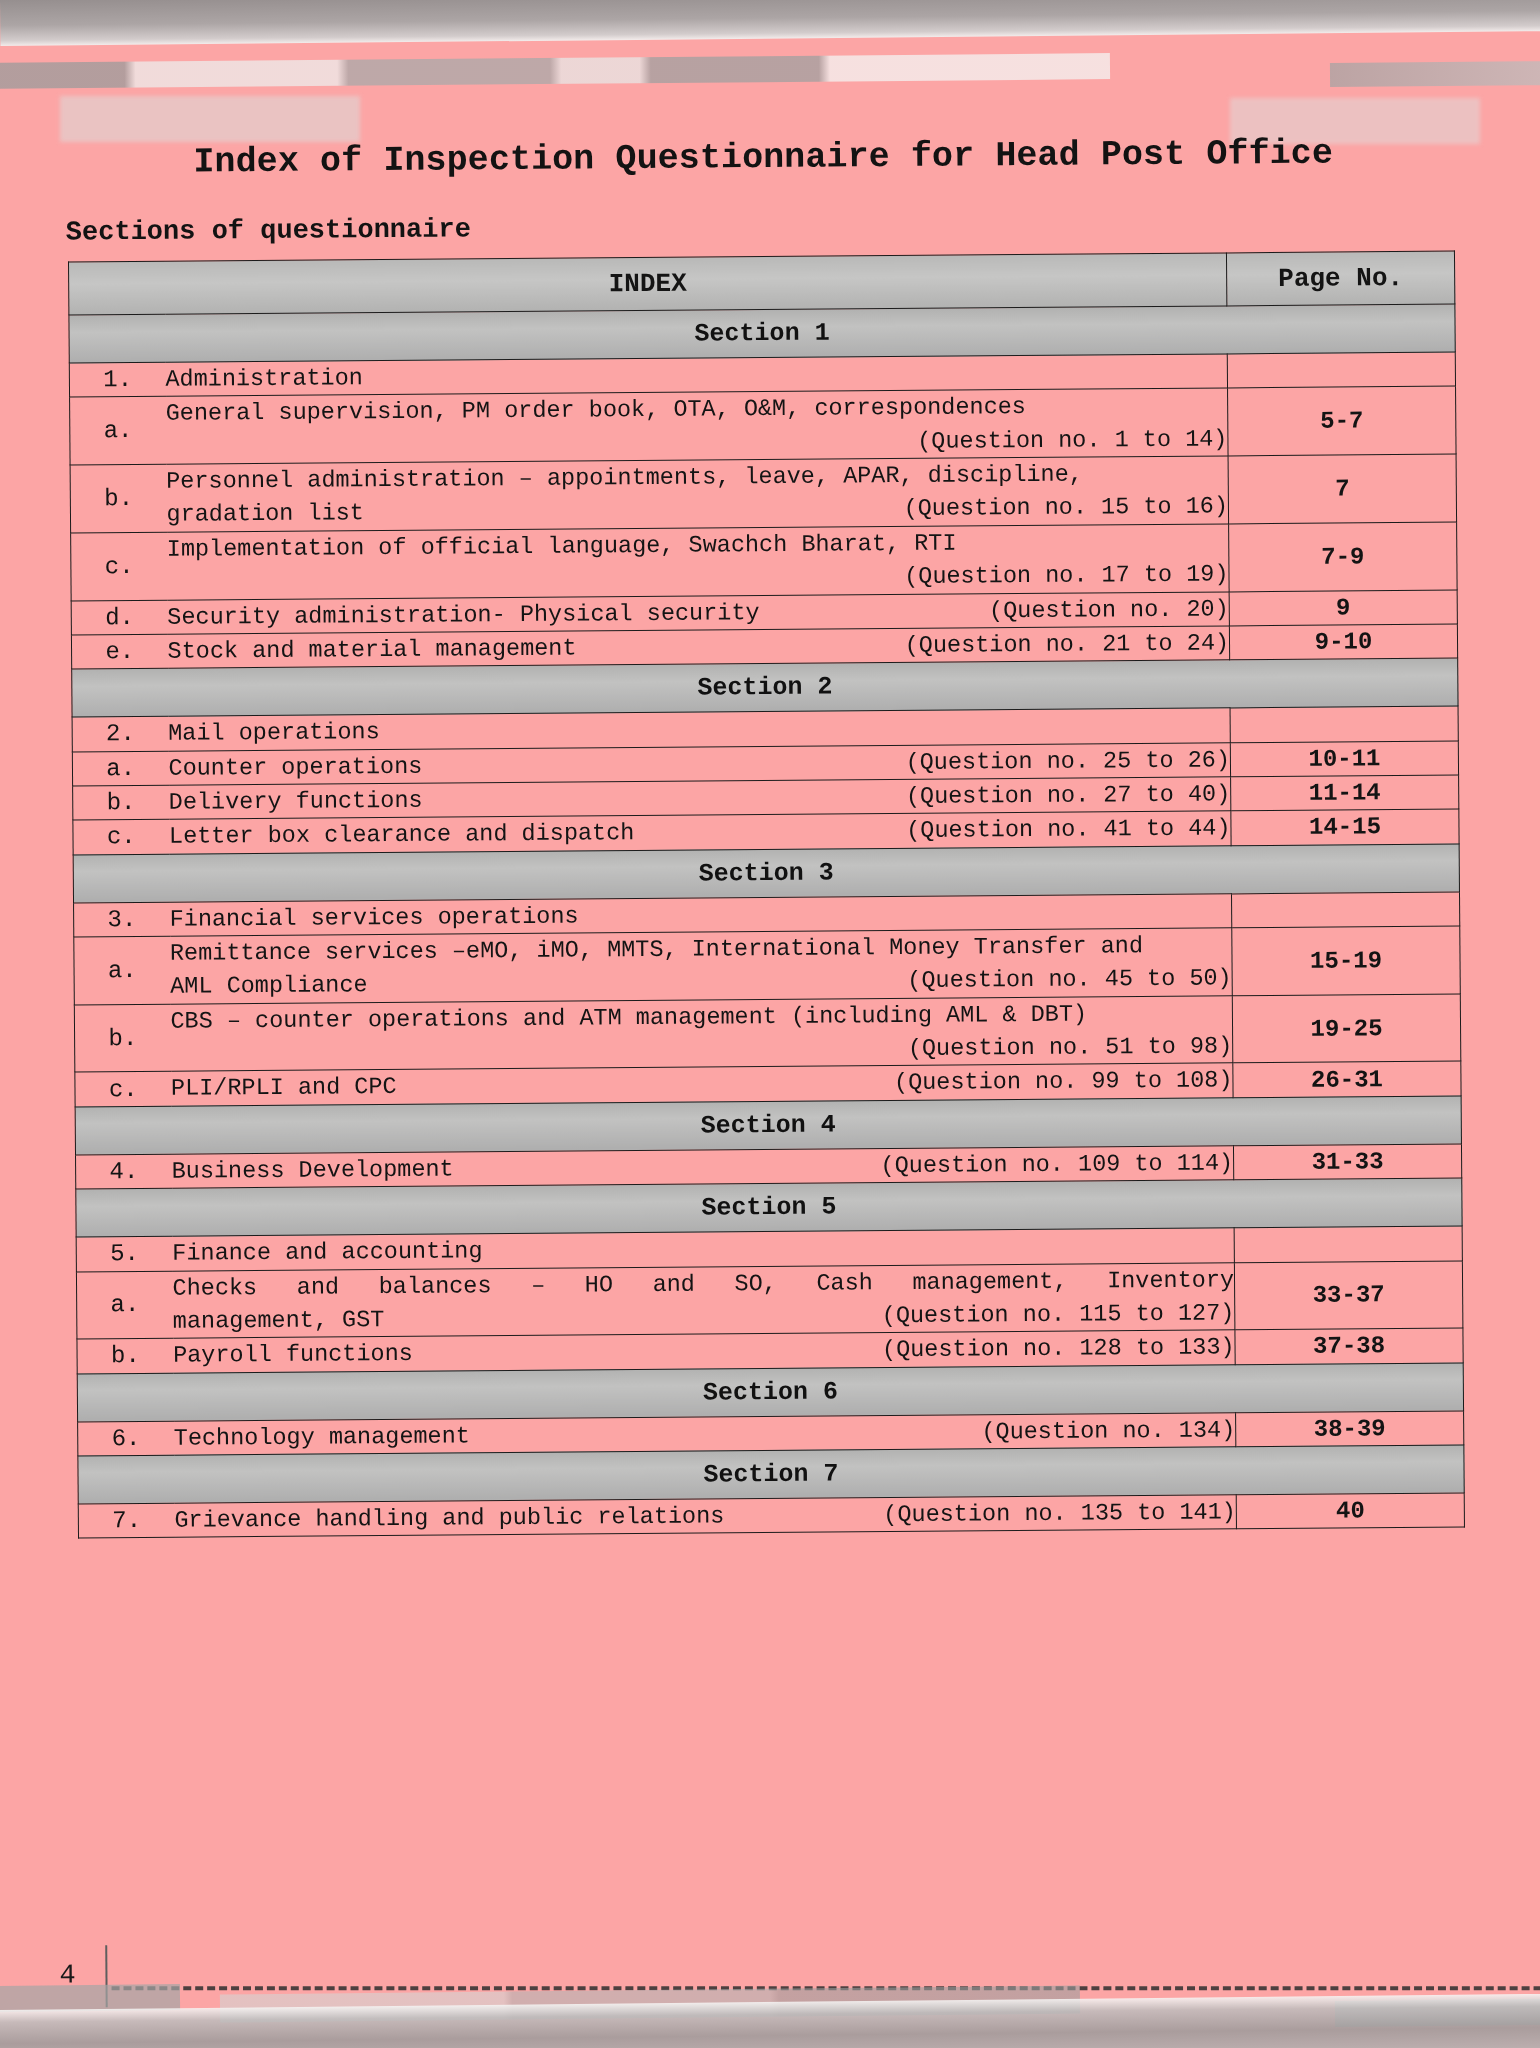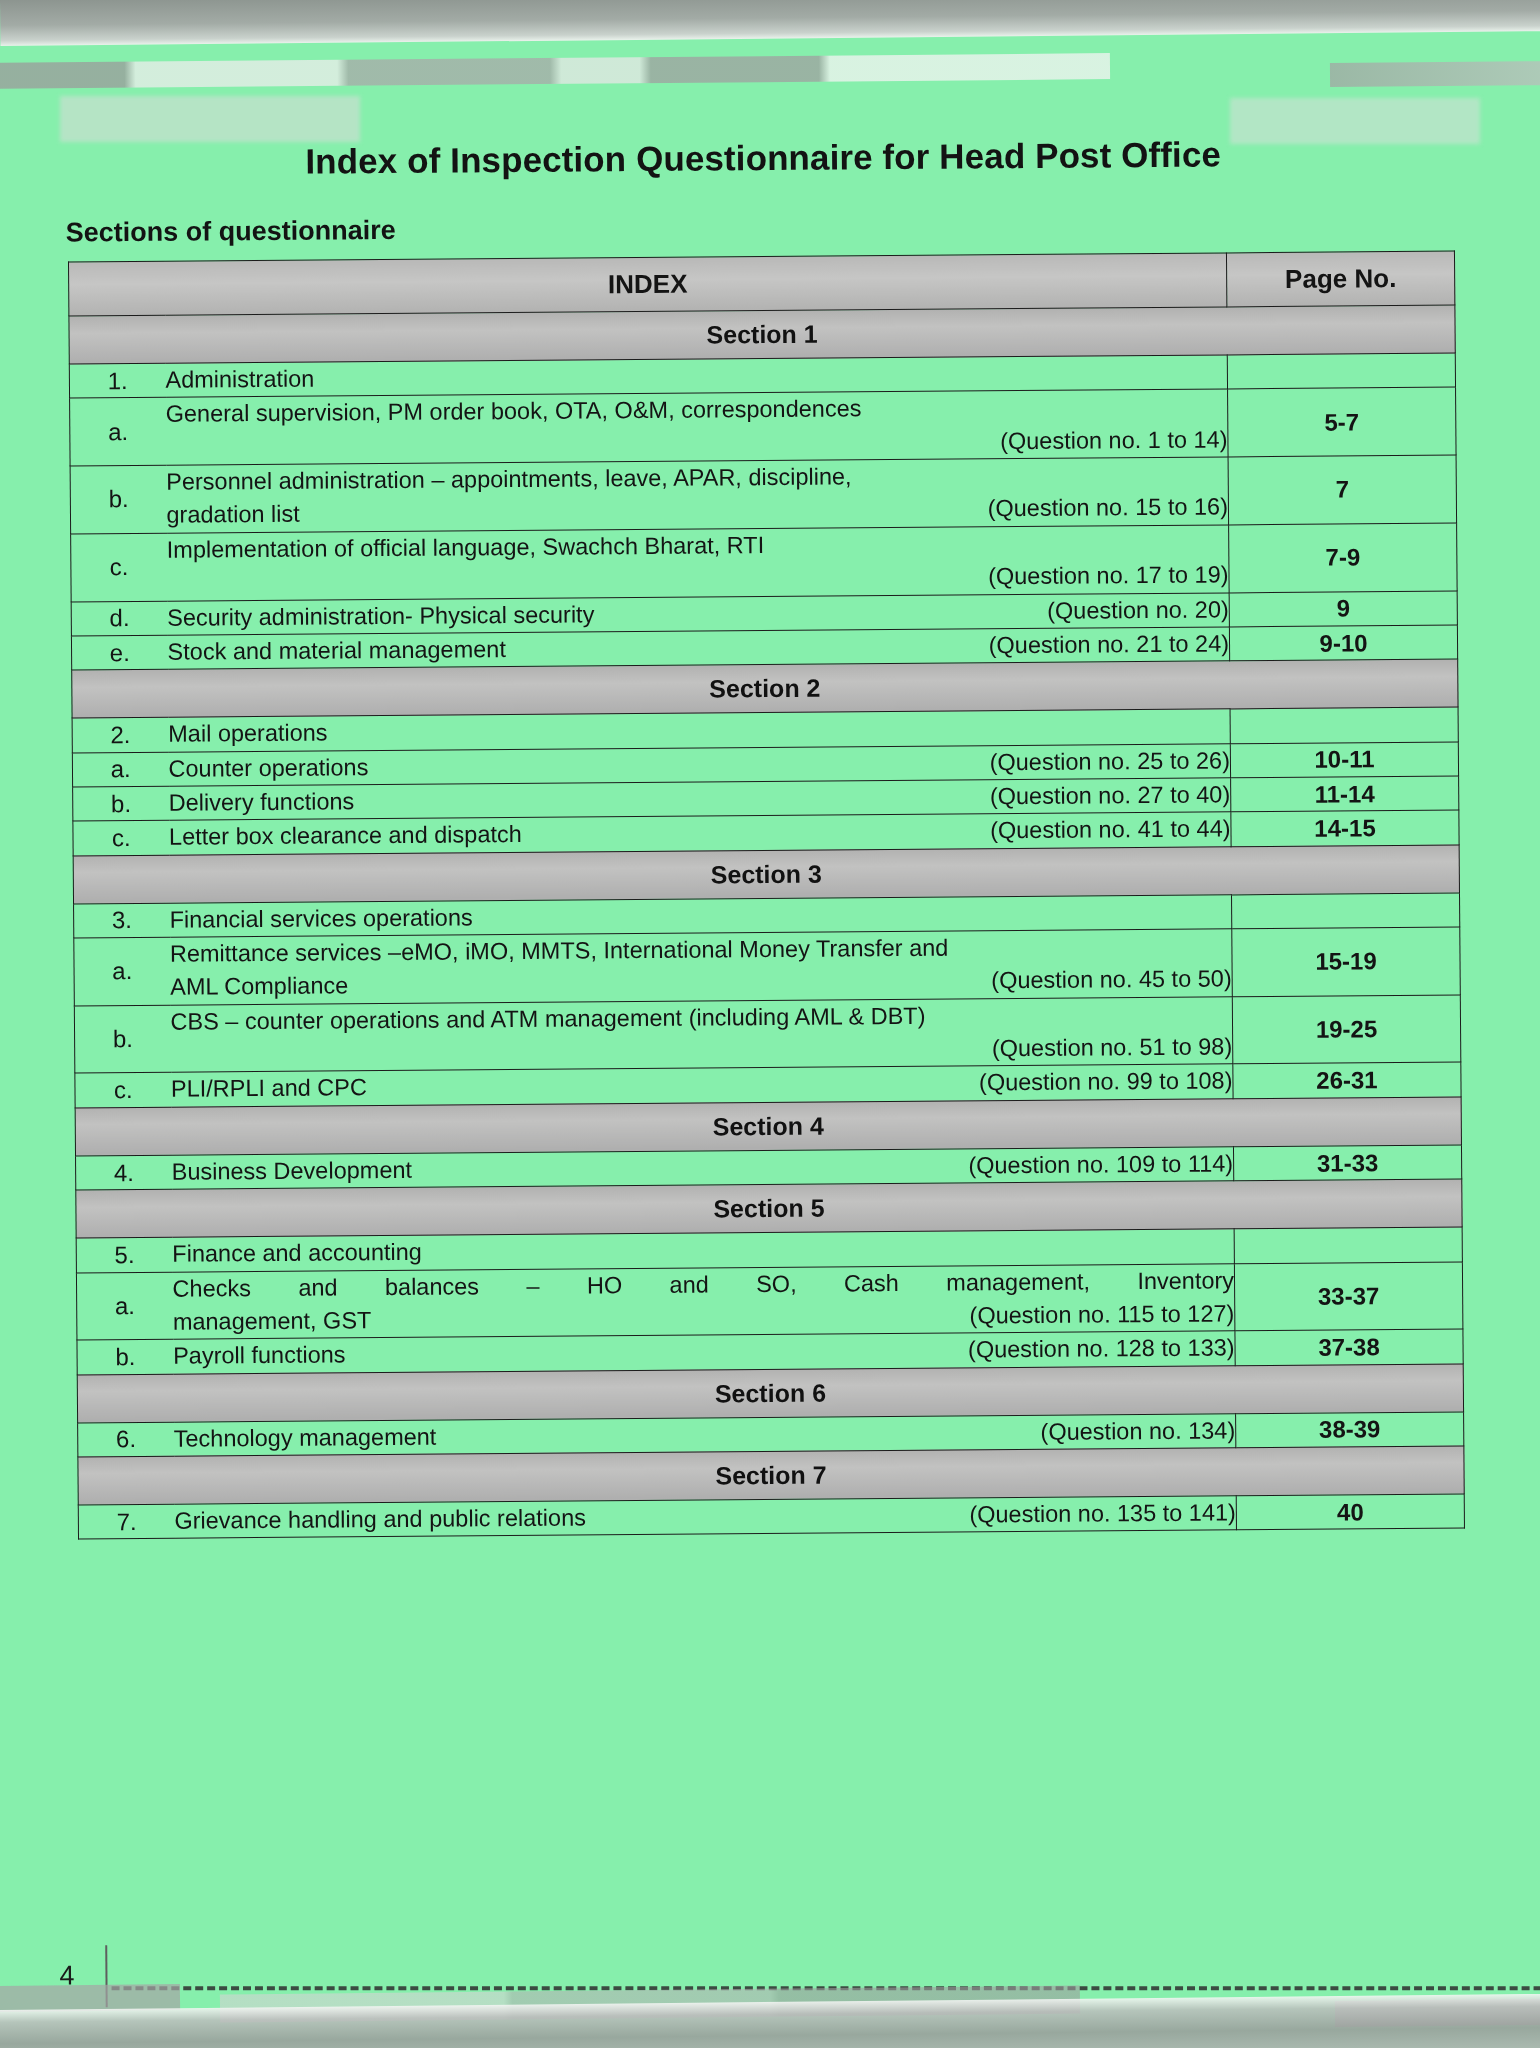--- a/index.html
+++ b/index.html
@@ -10,21 +10,22 @@
   body {
     font-family: "Liberation Sans", sans-serif;
     -webkit-font-smoothing: antialiased;
   }
 
   #page {
     position: relative;
     width: 1540px;
     height: 2048px;
     overflow: hidden;
-    background: #86efac;
+    background: #fca5a5;
+    font-family: Liberation Mono, monospace;
   }
 
   
   .scan-top-band {
     position: absolute;
     left: 0; top: 0;
     width: 1540px; height: 46px;
     background: linear-gradient(180deg,#8d8d8d 0%,#a5a5a5 55%,#cfcfcf 88%,#f2f2f1 100%);
     transform: rotate(-0.55deg);
     transform-origin: left top;

